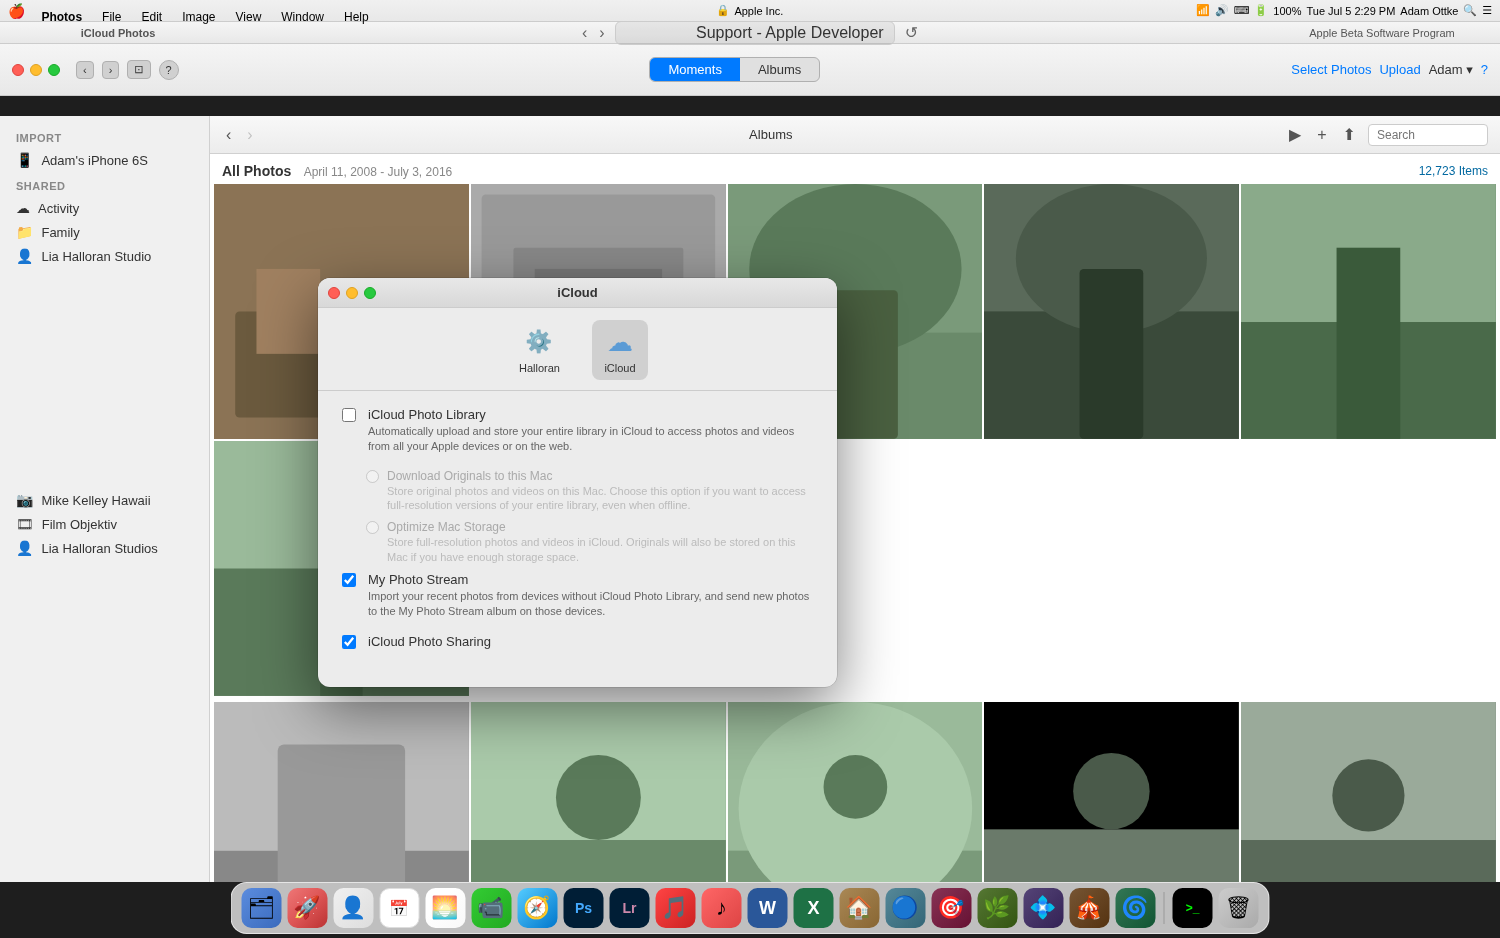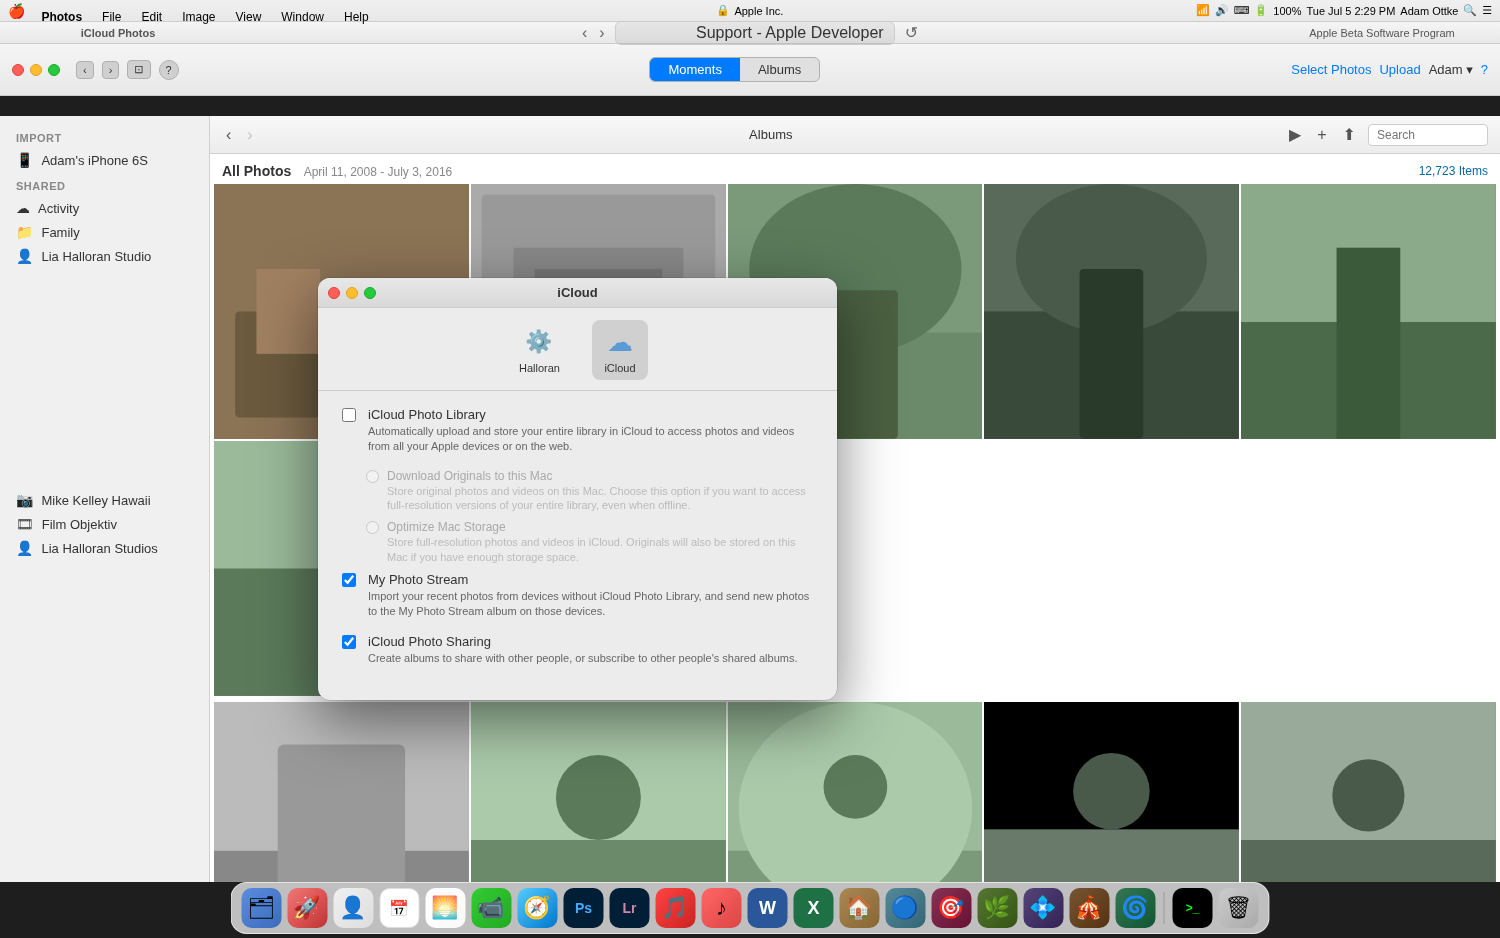--- a/index.html
+++ b/index.html
@@ -748,21 +748,20 @@
         <div class="setting-desc">Import your recent photos from devices without iCloud Photo Library, and send new photos to the My Photo Stream album on those devices.</div>
       </div>
     </div>
 
     <div class="setting-row">
       <div class="setting-checkbox-area">
         <input type="checkbox" class="setting-checkbox" checked="" style="">
       </div>
       <div class="setting-text-area">
         <div class="setting-title">iCloud Photo Sharing</div>
-        <div class="setting-desc">Create albums to share with other people, or subscribe to other people's shared albums.</div>
       </div>
     </div>
 
   </div>
 </div>
 
 <div class="dock">
   <div class="dock-icon dock-finder" title="Finder">🗂</div>
   <div class="dock-icon dock-launchpad" title="Launchpad" style="background:linear-gradient(135deg,#e77,#d55,#b33);">🚀</div>
   <div class="dock-icon" style="background:linear-gradient(135deg,#f0f0f0,#ddd);color:#666;" title="Contacts">👤</div>

